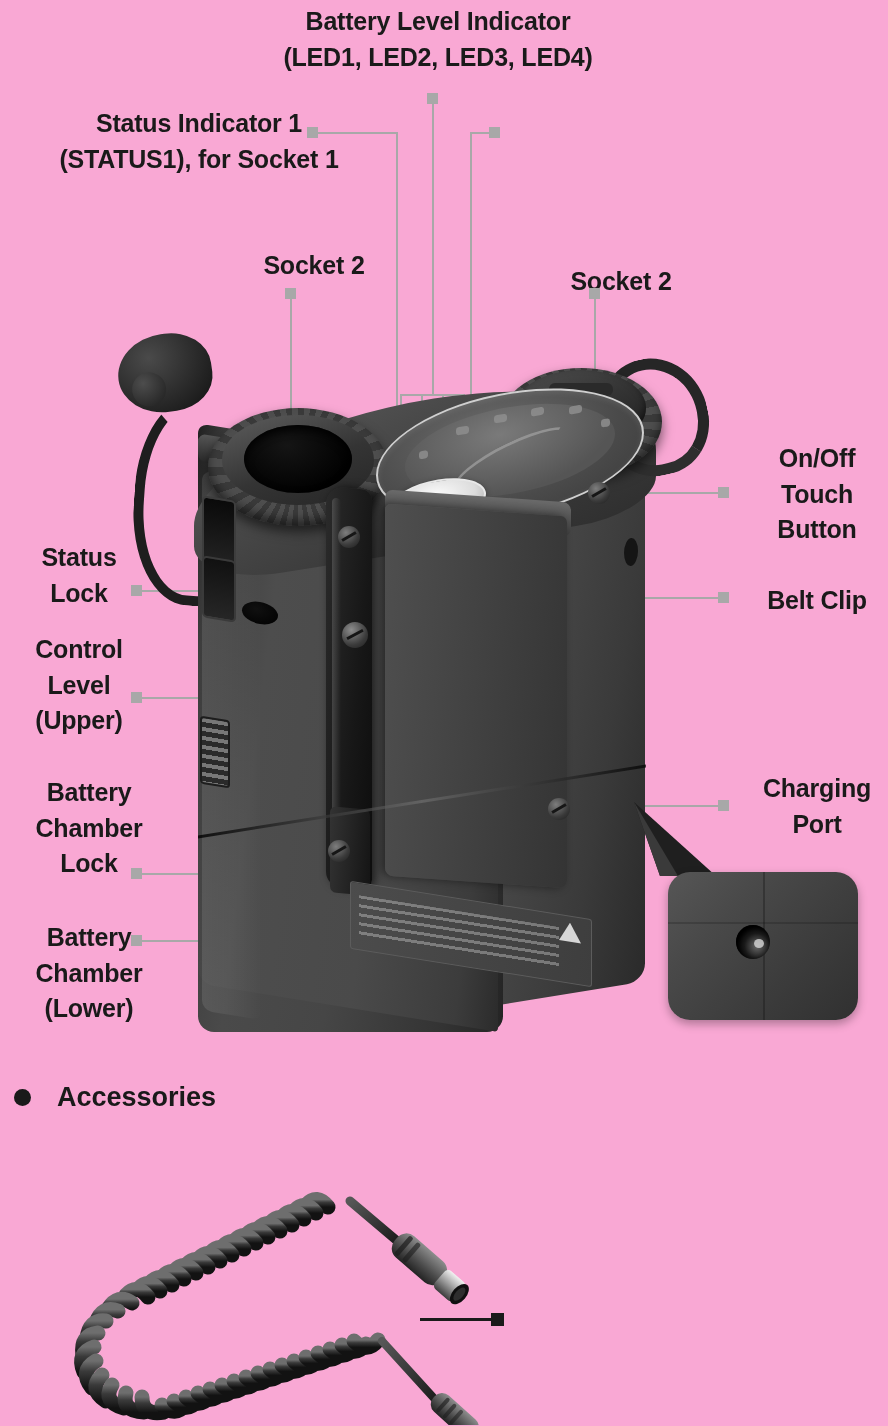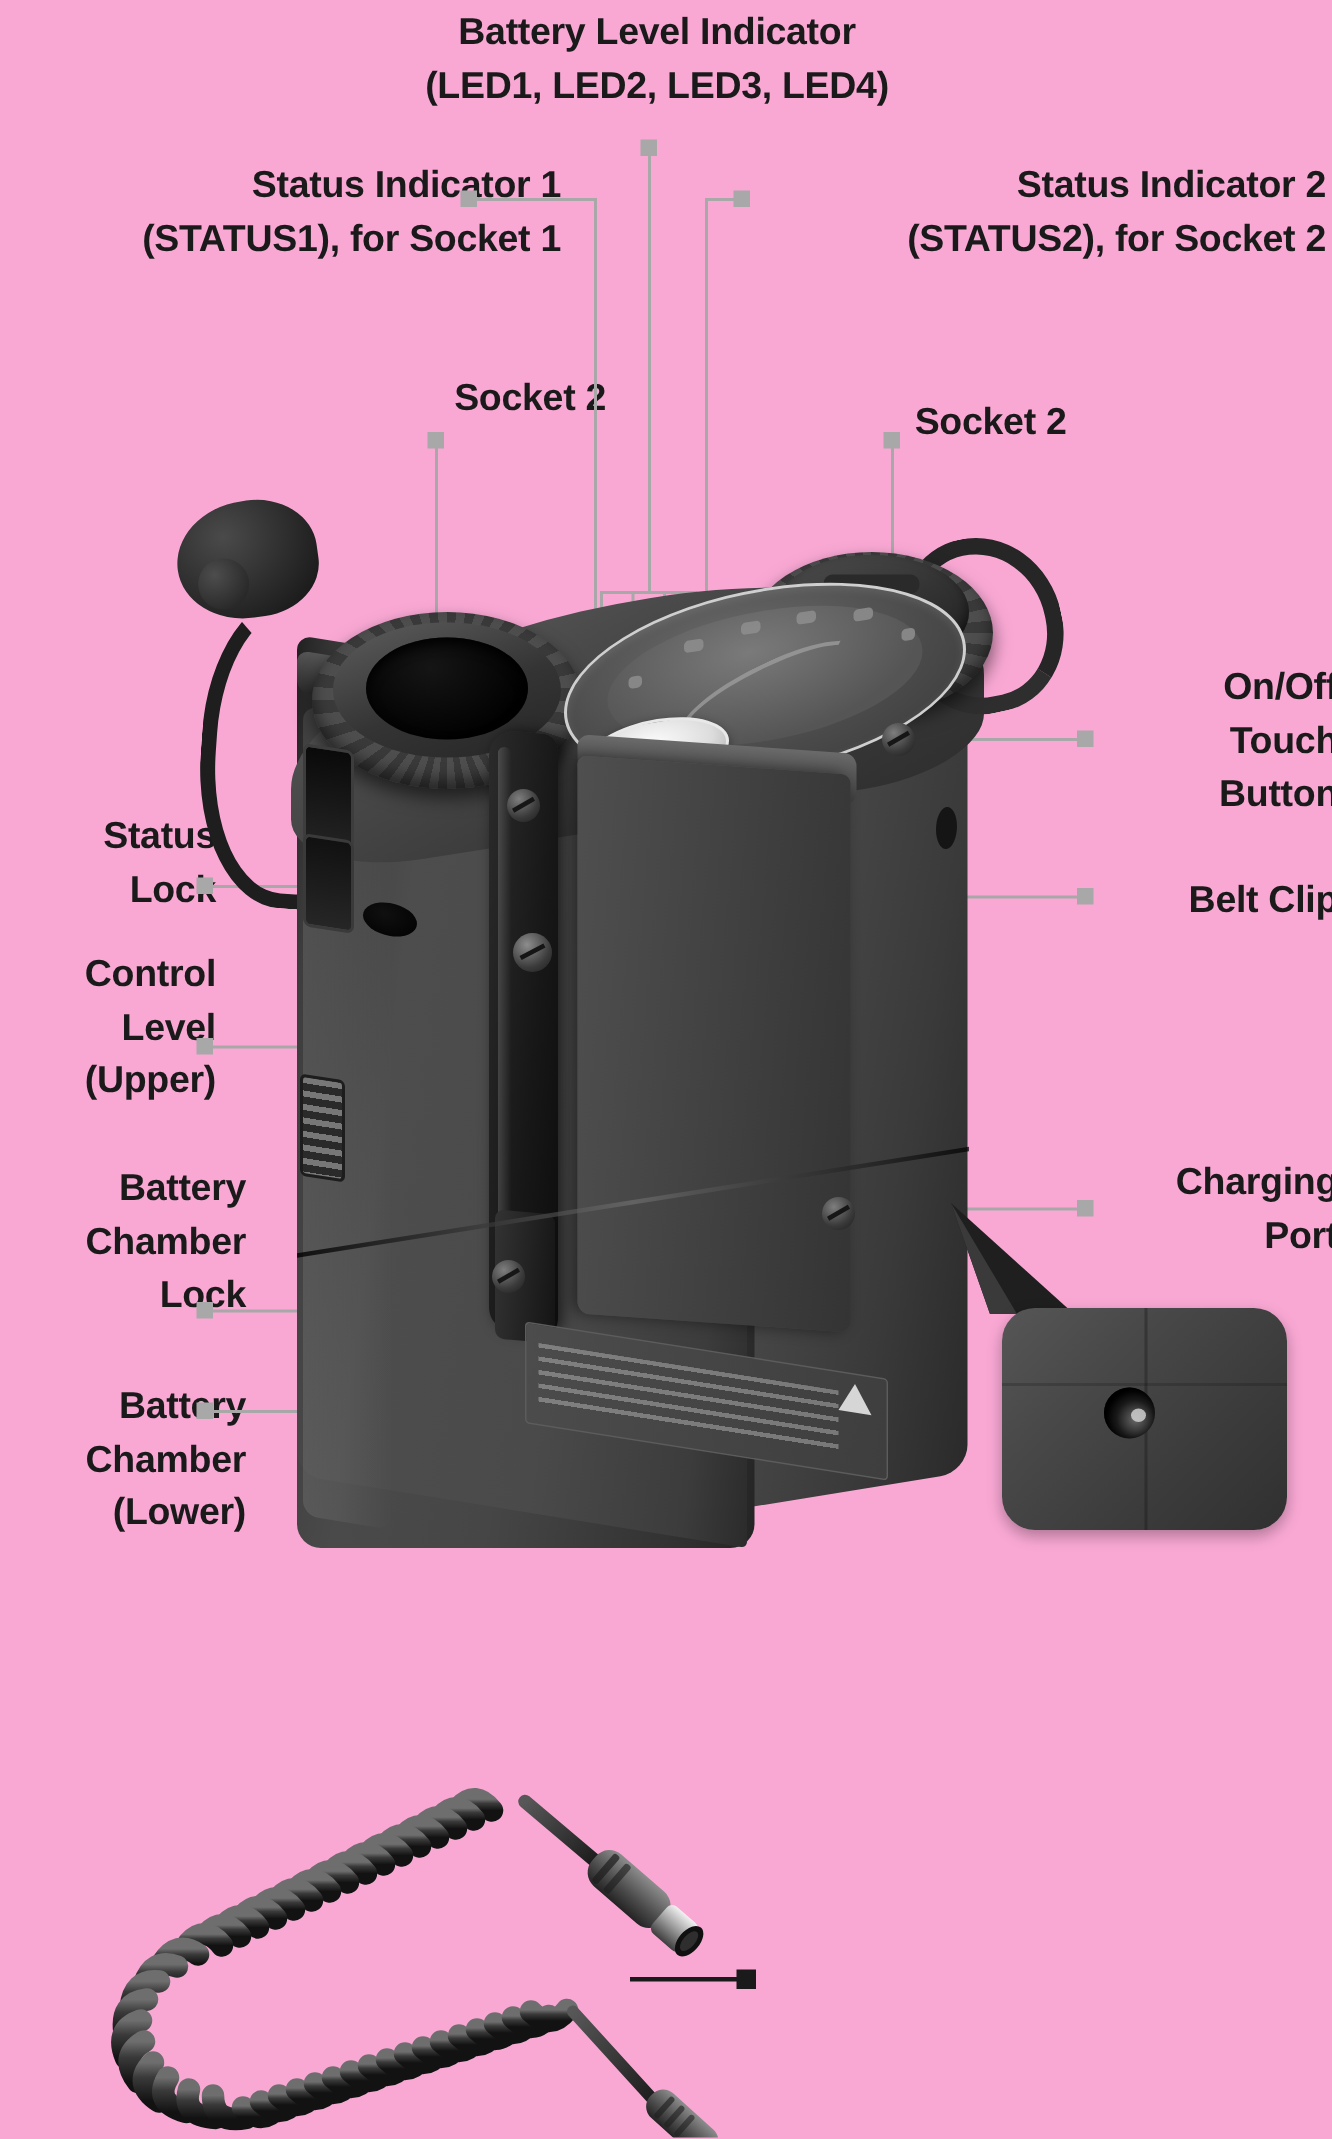--- a/index.html
+++ b/index.html
@@ -19,21 +19,21 @@
   .label{
     position:absolute;
     font-weight:bold;
     color:#1a1a1a;
     font-size:25px;
     line-height:1.42;
     letter-spacing:-0.2px;
     white-space:pre-line;
   }
   .label.ctr{text-align:center;}
-  .label.lft{text-align:right;}
+  .label.lft{text-align:center;}
 
   
   .lead{position:absolute;background:#a8a8a8;}
   .lead.h{height:2px;}
   .lead.v{width:2px;}
   .marker{position:absolute;width:11px;height:11px;background:#a8a8a8;}
   .marker.dark{background:#1a1a1a;width:13px;height:13px;}
   .lead.dark{background:#1a1a1a;}
 
   
@@ -304,22 +304,20 @@
 <body>
 
 <div id="page">
 
   <div class="label ctr" style="left:188px;top:4px;width:500px;">Battery Level Indicator
 (LED1, LED2, LED3, LED4)</div>
 
   <div class="label lft" style="left:24px;top:106px;width:350px;">Status Indicator 1
 (STATUS1), for Socket 1</div>
 
-  <div class="label lft" style="left:514px;top:106px;width:370px;">Status Indicator 2
-(STATUS2), for Socket 2</div>
 
   <div class="label lft" style="left:224px;top:248px;width:180px;">Socket 2</div>
 
   <div class="label lft" style="left:531px;top:264px;width:180px;">Socket 2</div>
 
   <div class="label lft" style="left:742px;top:441px;width:150px;">On/Off
 Touch
 Button</div>
 
   <div class="label lft" style="left:742px;top:583px;width:150px;">Belt Clip</div>
@@ -460,20 +458,24 @@
     <polygon points="34,12 78,86 60,86" fill="#3a3a3a"></polygon>
   </svg>
 
   <div id="inset">
     <div class="seamv"></div>
     <div class="seamh"></div>
     <div class="jack"></div>
     <div class="jackhl"></div>
   </div>
 
+  <div id="acc-head">
+    <div id="acc-bullet"></div>
+    <div id="acc-title">Accessories</div>
+  </div>
 
   <svg id="cable" viewBox="0 0 520 290">
     <defs>
       <linearGradient id="coilg" x1="0" y1="0" x2="0" y2="1">
         <stop offset="0%" stop-color="#6e6e6e"></stop>
         <stop offset="38%" stop-color="#3a3a3a"></stop>
         <stop offset="100%" stop-color="#121212"></stop>
       </linearGradient>
       <linearGradient id="leadg" x1="0" y1="0" x2="1" y2="1">
         <stop offset="0%" stop-color="#575757"></stop>

